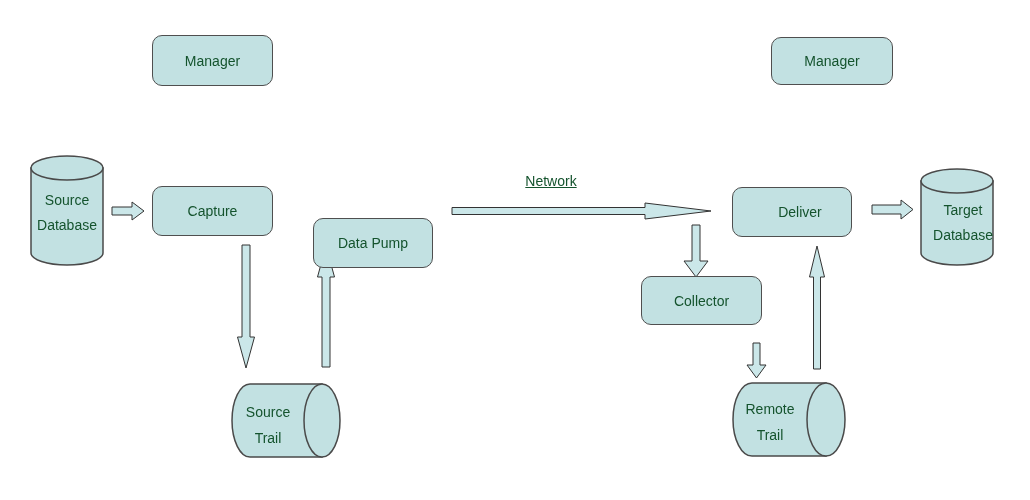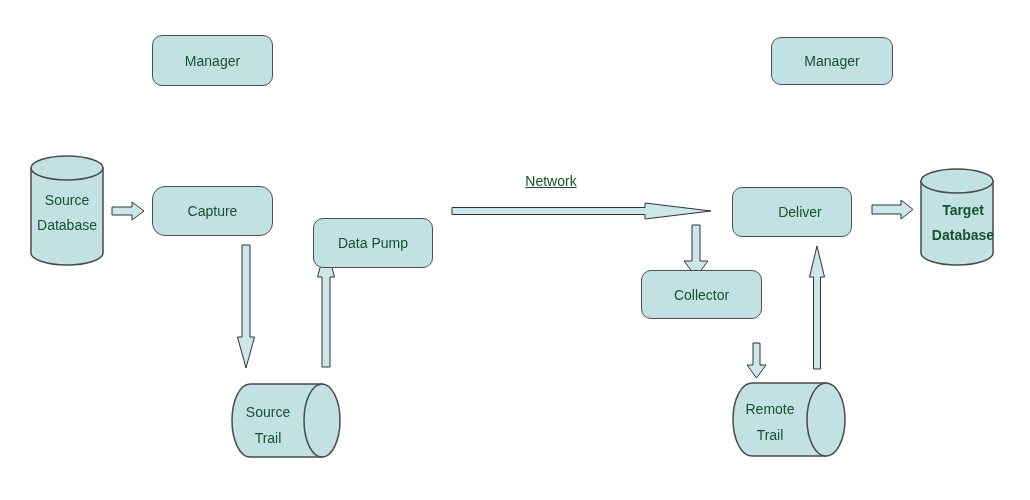--- a/index.html
+++ b/index.html
@@ -86,42 +86,42 @@
   </svg>
 
   <div class="rect-node" style="left:152px; top:35px; width:121px; height:51px;">
     <span>Manager</span>
   </div>
 
   <div class="rect-node" style="left:771px; top:37px; width:122px; height:48px;">
     <span>Manager</span>
   </div>
 
-  <div class="rect-node" style="left:152px; top:186px; width:121px; height:50px;border-radius:13px;">
+  <div class="rect-node" style="left:152px; top:186px; width:121px; height:50px;">
     <span>Capture</span>
   </div>
 
   <div class="rect-node" style="left:313px; top:187px; width:120px; height:50px;margin-top:31px;">
     <span>Data Pump</span>
   </div>
 
   <div class="rect-node" style="left:732px; top:187px; width:120px; height:50px;padding-left:16px;">
     <span>Deliver</span>
   </div>
 
-  <div class="rect-node" style="left:641px; top:270px; width:121px; height:49px;align-items:center;">
+  <div class="rect-node" style="left:641px; top:276px; width:121px; height:49px;align-items:center;">
     <span>Collector</span>
   </div>
 
   <div class="cyl-label" style="left:31px; top:188px; width:72px;">
     <span>Source</span>
     <span>Database</span>
   </div>
 
-  <div class="cyl-label" style="left:921px; top:198px; width:84px;font-weight:bold;">
+  <div class="cyl-label" style="left:921px; top:198px; width:84px;">
     <span>Target</span>
     <span>Database</span>
   </div>
 
   <div class="cyl-label" style="left:230px; top:399px; width:76px; line-height:26px;">
     <span>Source</span>
     <span>Trail</span>
   </div>
 
   <div class="cyl-label" style="left:731px; top:396px; width:78px; line-height:26px;">

